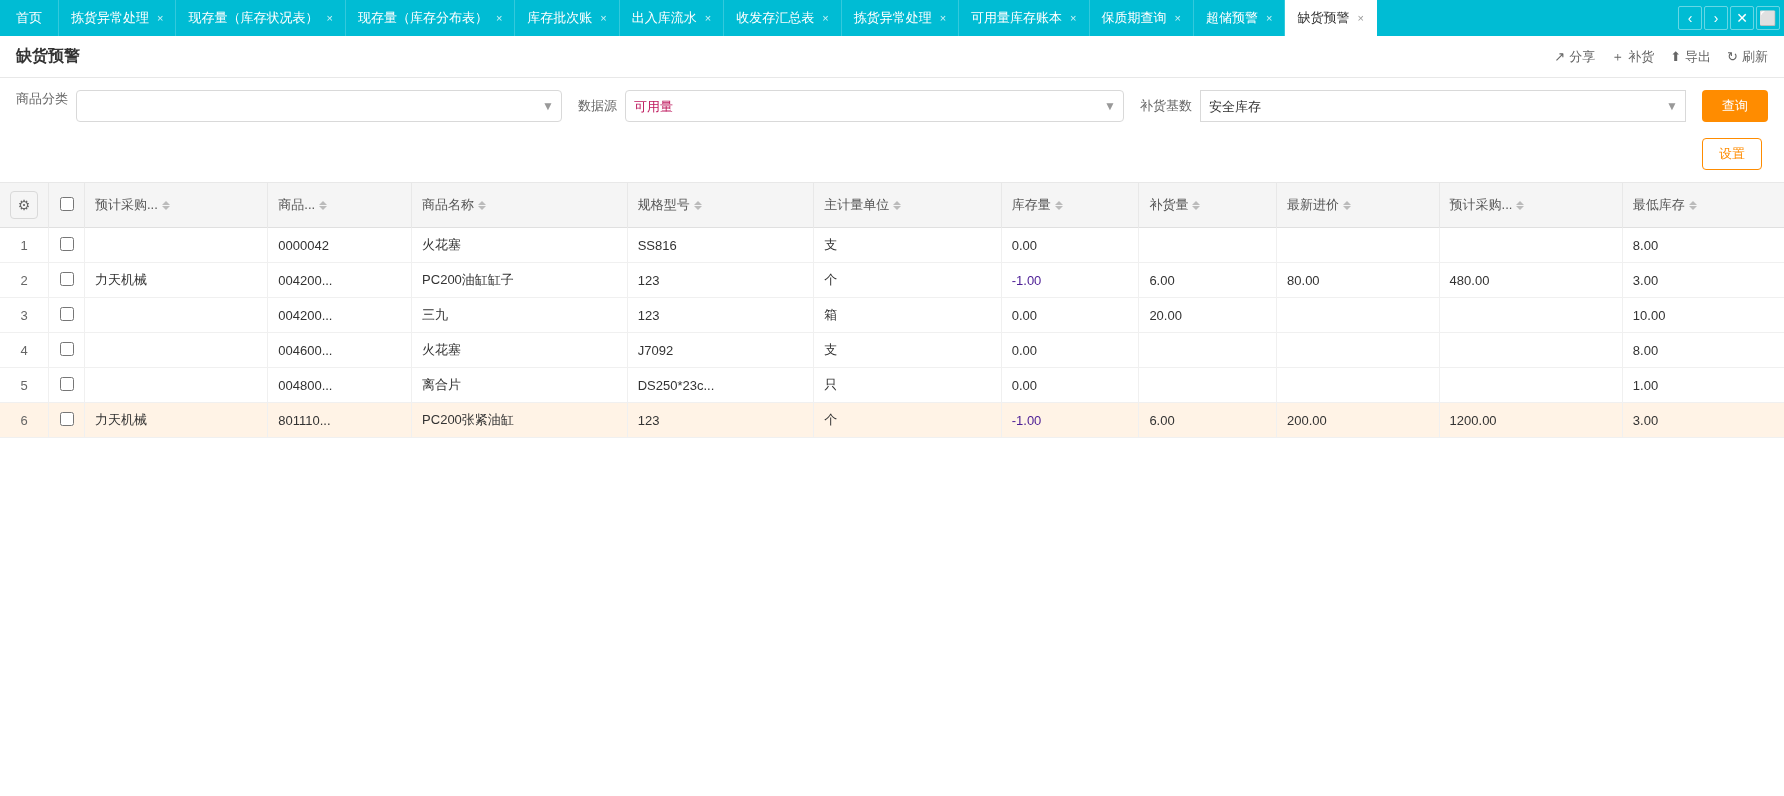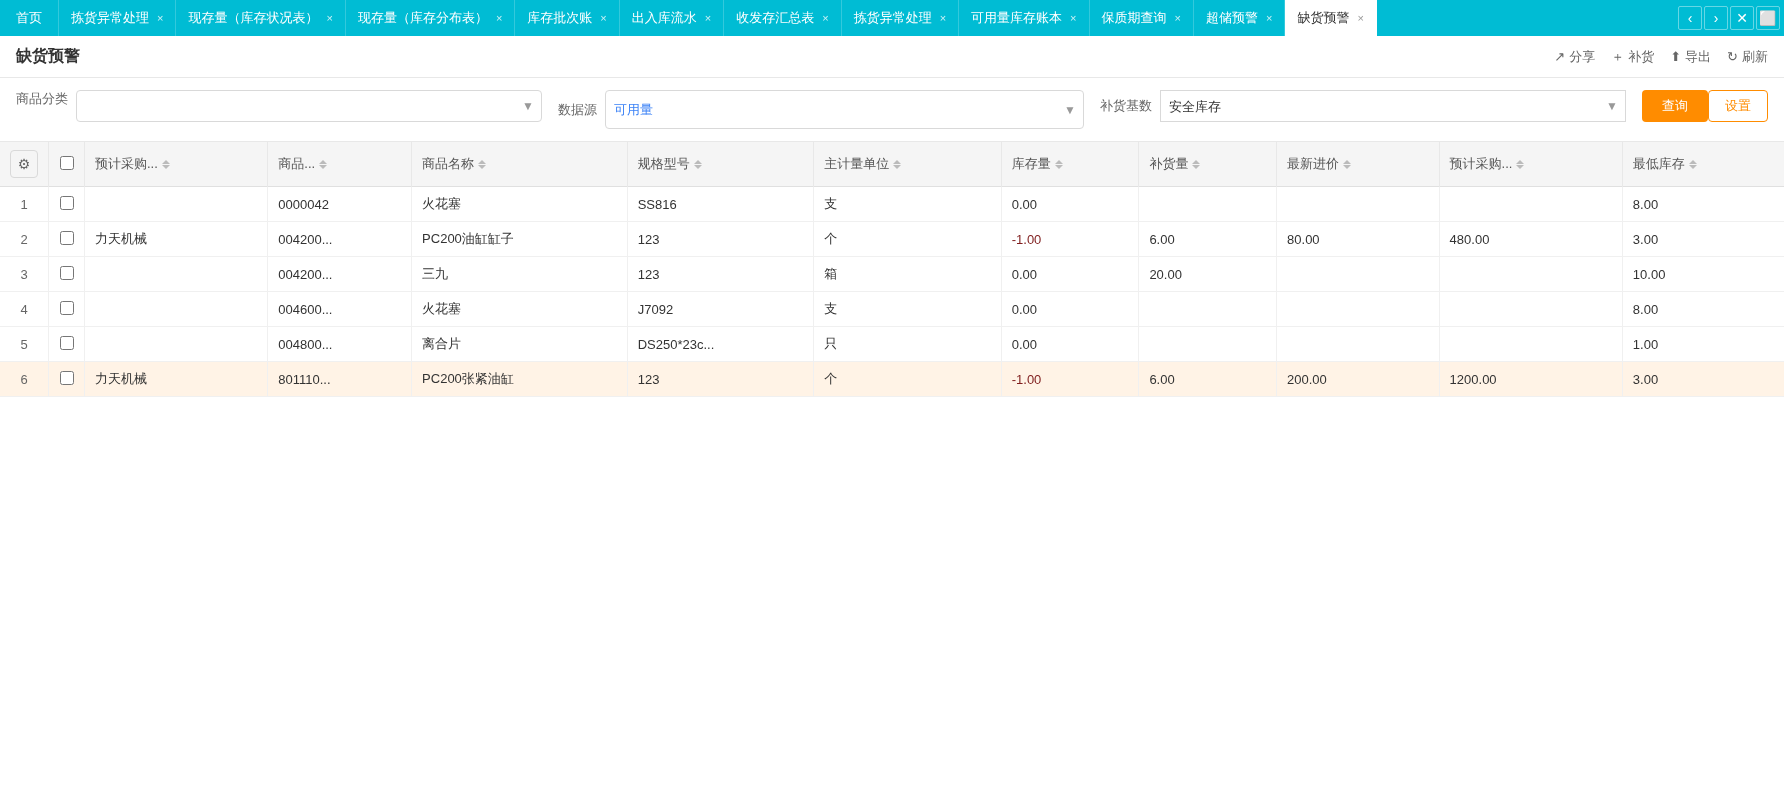--- a/index.html
+++ b/index.html
@@ -196,21 +196,21 @@
       width: 28px;
       height: 28px;
       display: flex;
       align-items: center;
       justify-content: center;
       cursor: pointer;
       font-size: 14px;
       color: #666;
     }
 
-    .value-negative { color: #7f1d1d; }
+    .value-negative { color: #4c1d95; }
   </style>
 </head>
 <body>
 
 <div class="nav-tabs">
   <div class="nav-tab-home">首页</div>
   <div class="nav-tab">
     <span>拣货异常处理</span>
     <span class="close-btn">×</span>
   </div>
@@ -294,38 +294,38 @@
         <select style="width:100%; height:32px; border:1px solid #d9d9d9; border-radius:4px; padding:0 28px 0 8px; appearance:none; background:#fff; font-size:13px; color:#333; cursor:pointer;">
           <option value=""></option>
         </select>
         <span style="position:absolute; right:8px; top:50%; transform:translateY(-50%); color:#999; pointer-events:none; font-size:12px;">▼</span>
       </div>
     </div>
 
     <div style="flex:1; display:flex; align-items:center; gap:8px; padding-right:16px;">
       <label style="color:#666; white-space:nowrap; font-size:13px;">数据源</label>
       <div style="flex:1; position:relative;">
-        <select style="width:100%; height:39px; border:1px solid #d9d9d9; border-radius:4px; padding:0 28px 0 8px; appearance:none; background:#fff; font-size:13px; color:#3b82f6; cursor:pointer;">
+        <select style="width:100%; height:32px; border:1px solid #d9d9d9; border-radius:4px; padding:0 28px 0 8px; appearance:none; background:#fff; font-size:13px; color:#be185d; cursor:pointer;">
           <option value="可用量">可用量</option>
         </select>
         <span style="position:absolute; right:8px; top:50%; transform:translateY(-50%); color:#999; pointer-events:none; font-size:12px;">▼</span>
       </div>
     </div>
 
     <div style="flex:1; display:flex; align-items:center; gap:8px; padding-right:16px;">
       <label style="color:#666; white-space:nowrap; font-size:13px;">补货基数</label>
       <div style="flex:1; position:relative;">
         <select style="width:100%; height:32px; border:1px solid #d9d9d9; border-radius:0; padding:0 28px 0 8px; appearance:none; background:#fff; font-size:13px; color:#333; cursor:pointer;">
           <option value="安全库存">安全库存</option>
         </select>
         <span style="position:absolute; right:8px; top:50%; transform:translateY(-50%); color:#999; pointer-events:none; font-size:12px;">▼</span>
       </div>
     </div>
 
-    <div style="display:flex; flex-direction:row; gap:0; align-items:flex-end;">
+    <div style="display:flex; flex-direction:column; gap:16px; align-items:flex-start;">
       <button class="btn-query">查询</button>
       <button class="btn-settings">设置</button>
     </div>
   </div>
 
   <div class="table-container">
     <table>
       <thead>
         <tr>
           <th class="col-settings">

